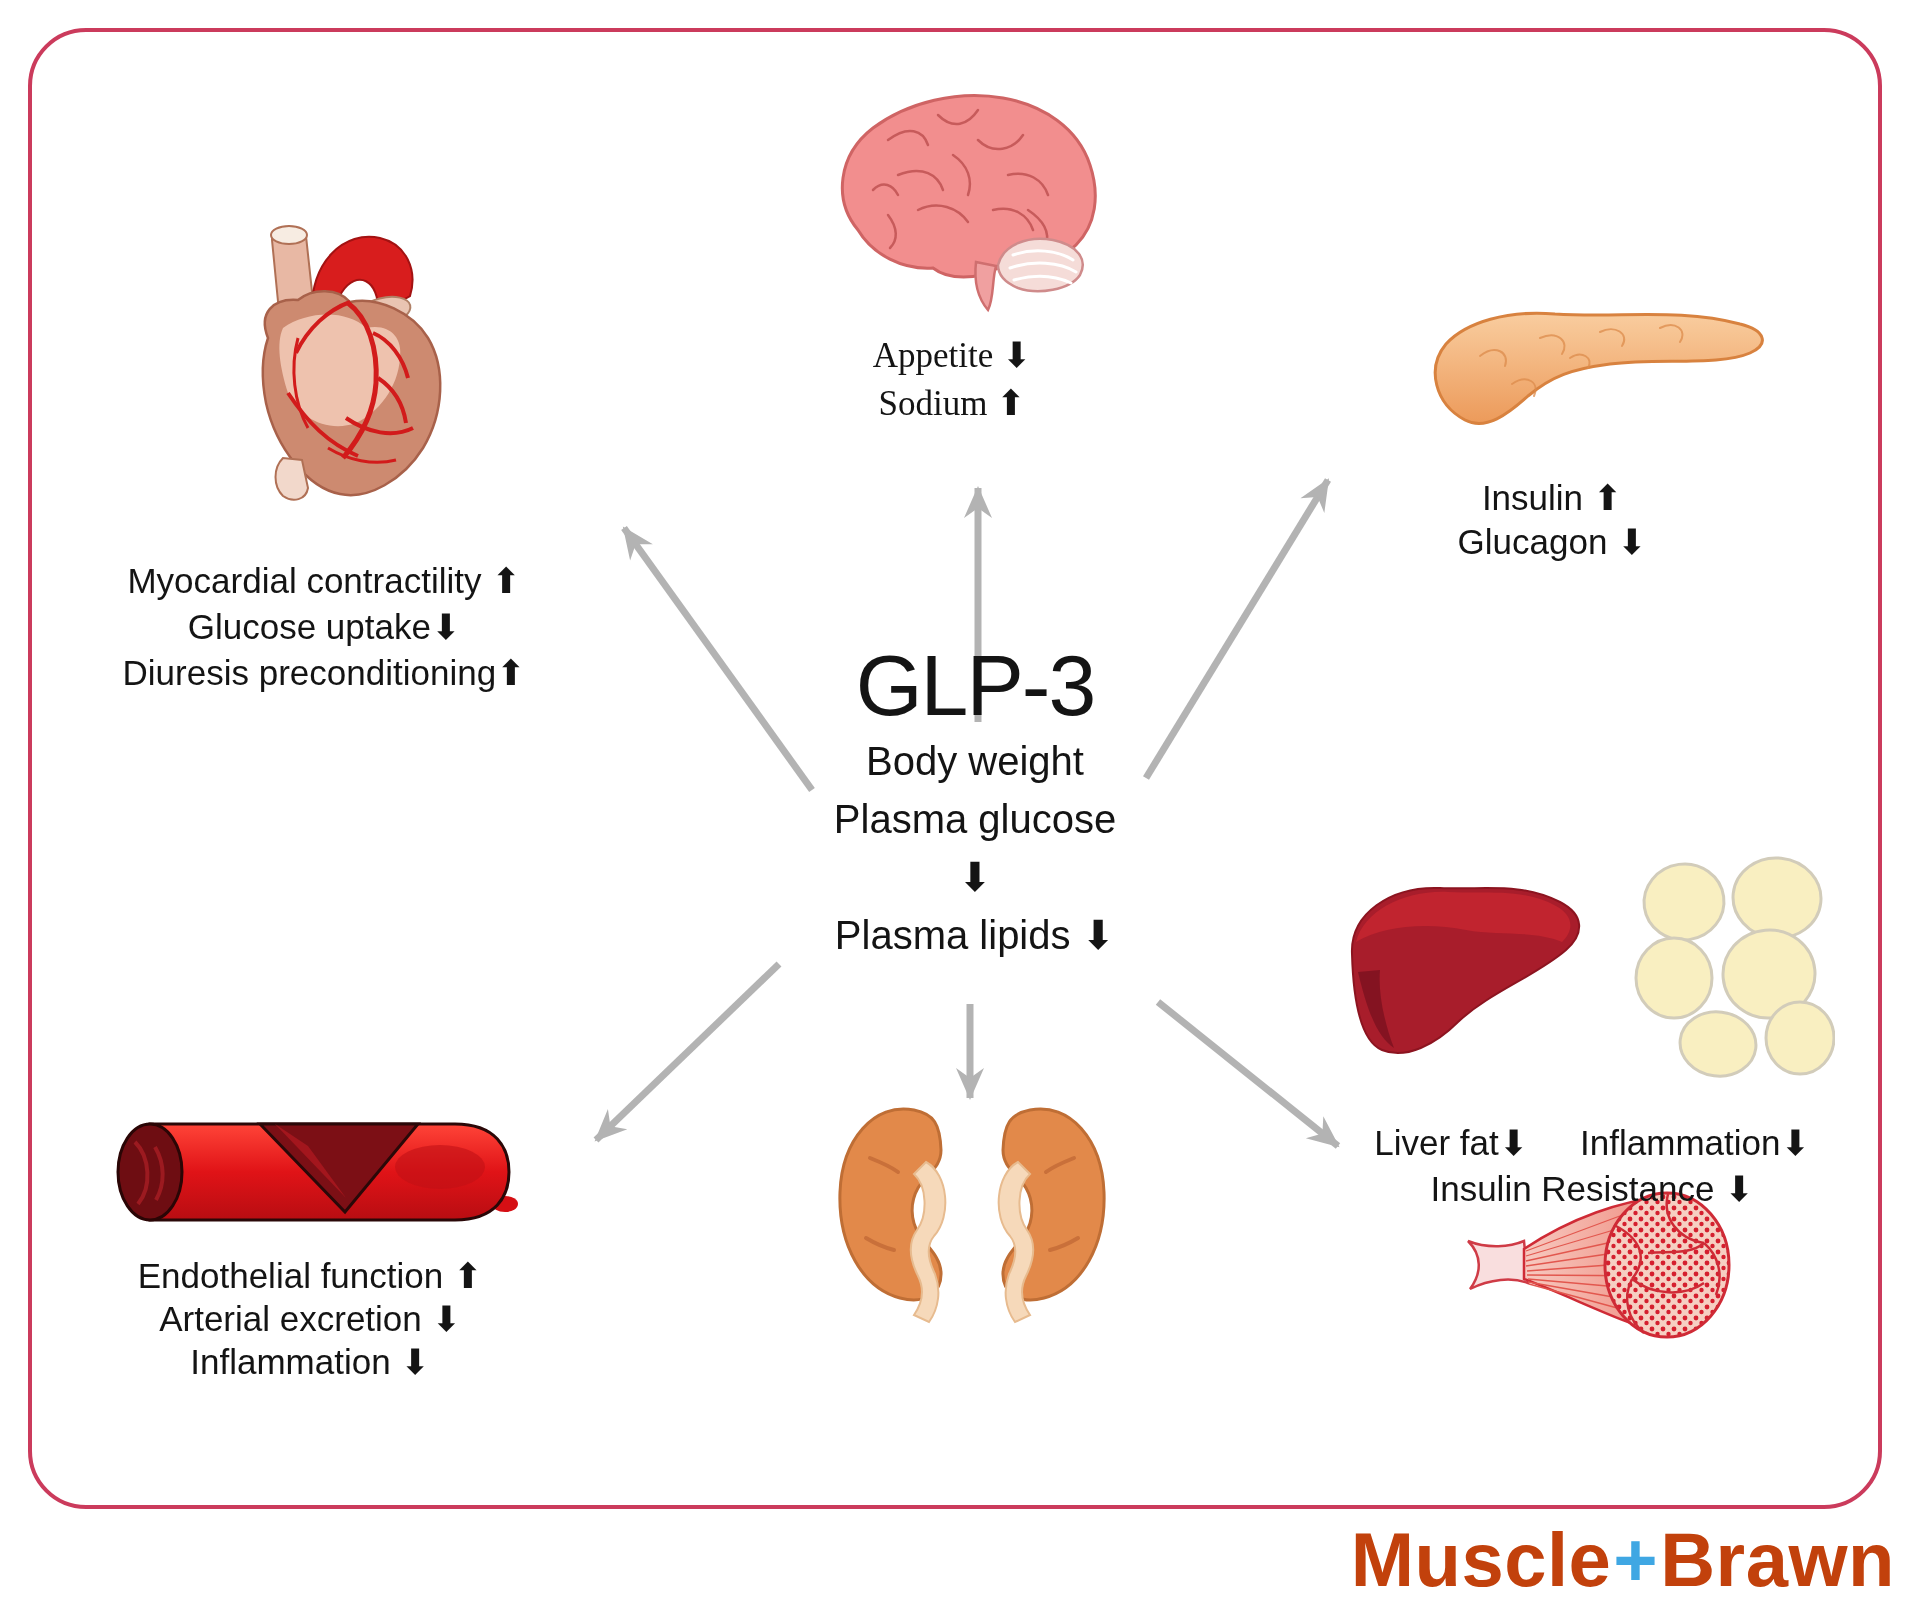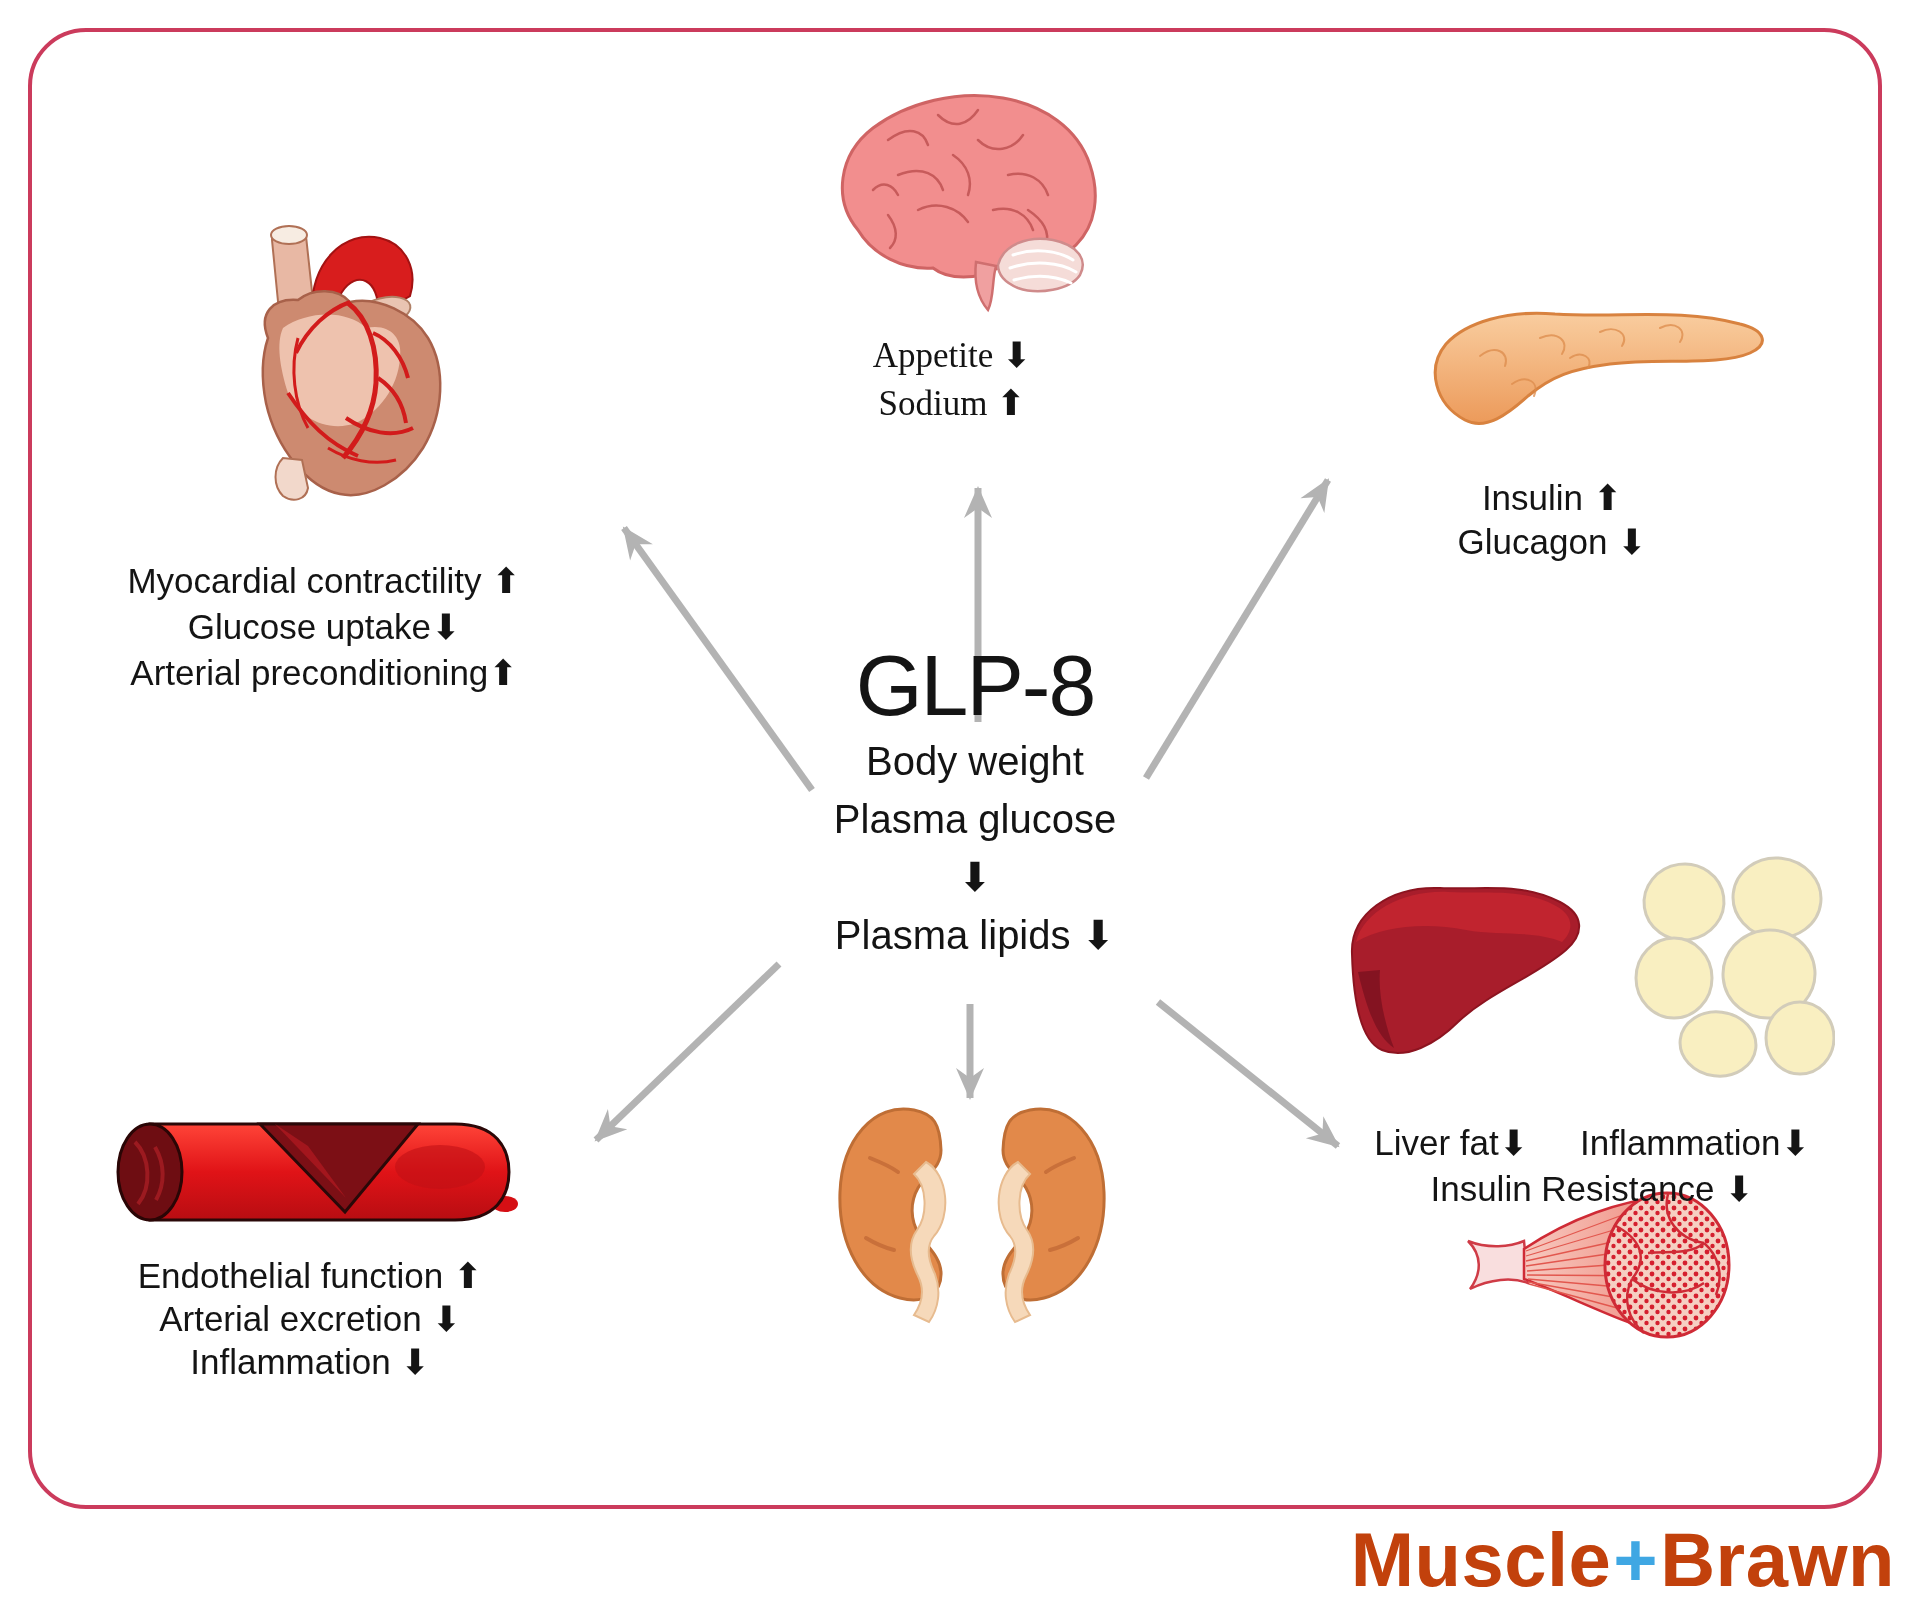--- a/index.html
+++ b/index.html
@@ -203,36 +203,36 @@
       <path d="M152,42 C180,56 186,76 170,96"></path>
       <path d="M170,96 C190,112 222,114 242,100"></path>
       <path d="M206,11 C200,35 216,56 242,60"></path>
       <path d="M242,60 C256,72 262,92 254,112"></path>
       <path d="M170,96 C160,116 166,136 182,150"></path>
       <path d="M186,70 C208,68 228,72 242,60"></path>
     </g>
   </svg>
 
   <div class="tblock" id="center-block">
-    <div class="glp-title">GLP-8</div>
+    <div class="glp-title">GLP-3</div>
     <div class="c-line">Body weight</div>
     <div class="c-line">Plasma glucose</div>
     <div class="c-line">⬇</div>
     <div class="c-line">Plasma lipids ⬇</div>
   </div>
 
   <div class="tblock" id="brain-block">
     <div class="tline">Appetite ⬇</div>
     <div class="tline">Sodium ⬆</div>
   </div>
 
   <div class="tblock" id="heart-block">
     <div class="tline">Myocardial contractility ⬆</div>
     <div class="tline">Glucose uptake⬇</div>
-    <div class="tline">Arterial preconditioning⬆</div>
+    <div class="tline">Diuresis preconditioning⬆</div>
   </div>
 
   <div class="tblock" id="pancreas-block">
     <div class="tline">Insulin ⬆</div>
     <div class="tline">Glucagon ⬇</div>
   </div>
 
   <div class="tblock" id="liver-block">
     <div class="tline">
       <span>Liver fat⬇</span><span class="gap"></span><span>Inflammation⬇</span>

